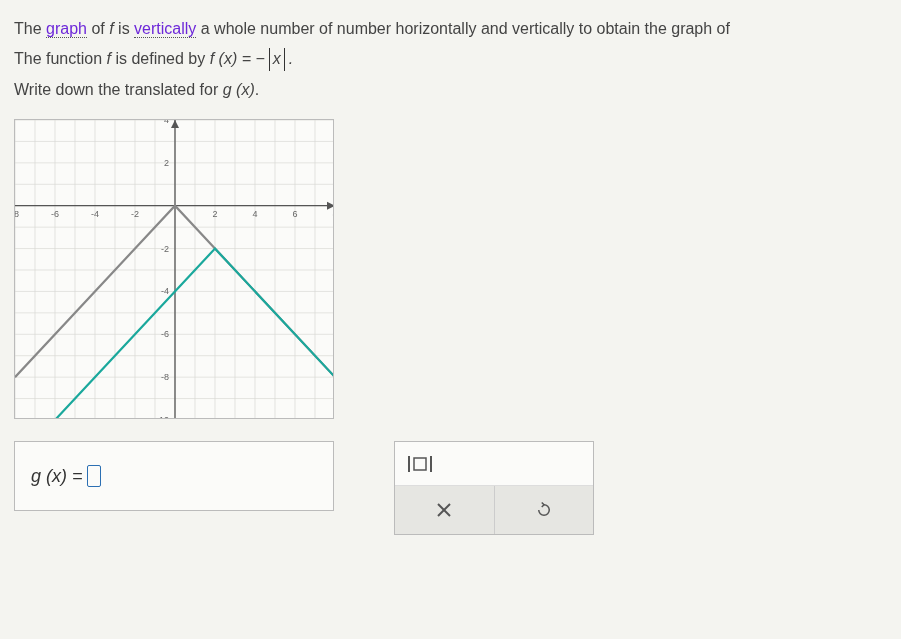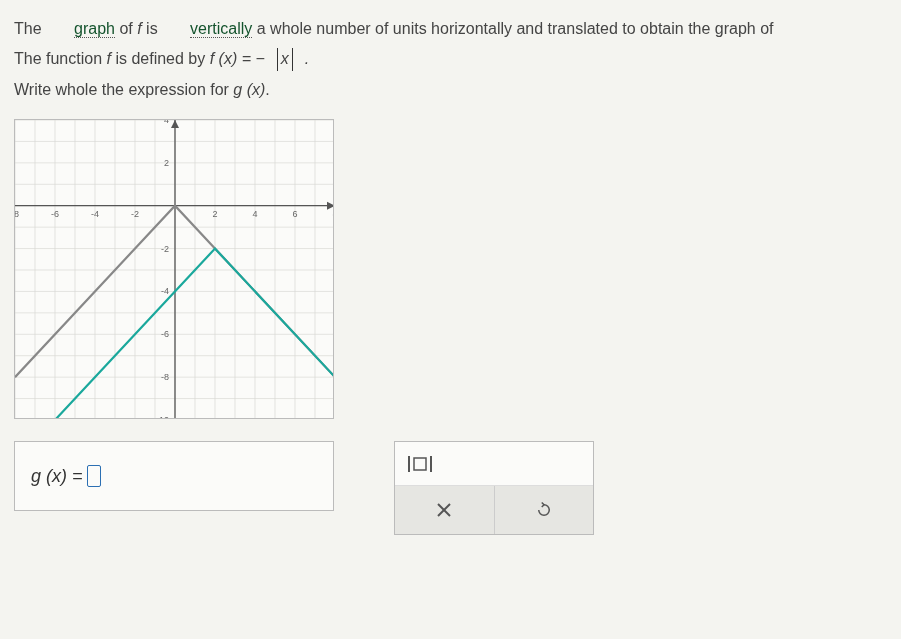--- a/index.html
+++ b/index.html
@@ -14,29 +14,28 @@
       overflow: hidden;
     }
     .prompt-text {
       font-size: 16px;
       color: #444;
       margin: 8px 0 4px 0;
       line-height: 1.4;
     }
     .prompt-text .dotted {
       border-bottom: 1px dotted #555;
-      color: #14532d;
-      margin-left: 28px;
+      color: #6d28d9;
     }
     .italic-f { font-style: italic; }
     .math-expr {
       font-style: italic;
       display: inline-flex;
       align-items: center;
-      gap: 10px;
+      gap: 2px;
     }
     .abs-bar {
       display: inline-block;
       border-left: 1.5px solid #333;
       border-right: 1.5px solid #333;
       padding: 0 3px;
       margin: 0 2px;
       font-style: italic;
     }
     .graph-box {
@@ -113,33 +112,33 @@
       color: #555;
       cursor: pointer;
     }
     .keypad-btn + .keypad-btn { border-left: 1px solid #ccc; }
     .undo-svg { width: 18px; height: 18px; }
   </style>
 </head>
 <body>
 
 <p class="prompt-text">
-  <span>The </span><span class="dotted">graph</span><span> of </span><span class="italic-f">f</span><span> is </span><span class="dotted">vertically</span><span> a whole number of units horizontally and translated to obtain the graph of </span>
+  <span>The </span><span class="dotted">graph</span><span> of </span><span class="italic-f">f</span><span> is </span><span class="dotted">vertically</span><span> a whole number of number horizontally and vertically to obtain the graph of </span>
 </p>
 
 <p class="prompt-text" style="">
   <span>The function </span><span class="italic-f">f</span><span> is defined by </span><span class="math-expr">
       <span>f (x) = −</span>
       <span class="abs-bar">x</span>
       <span>.</span>
     </span>
 </p>
 
 <p class="prompt-text">
-  <span>Write whole the expression for </span><span class="math-expr">g (x)</span><span>.</span>
+  <span>Write down the translated for </span><span class="math-expr">g (x)</span><span>.</span>
 </p>
 
 <div class="graph-box">
   <svg id="graph-svg" class="graph-svg" width="320" height="300">
       <line x1="0" y1="0" x2="0" y2="300" stroke="#d8d8d4" stroke-width="0.7"></line>
       <line x1="20" y1="0" x2="20" y2="300" stroke="#d8d8d4" stroke-width="0.7"></line>
       <line x1="40" y1="0" x2="40" y2="300" stroke="#d8d8d4" stroke-width="0.7"></line>
       <line x1="60" y1="0" x2="60" y2="300" stroke="#d8d8d4" stroke-width="0.7"></line>
       <line x1="80" y1="0" x2="80" y2="300" stroke="#d8d8d4" stroke-width="0.7"></line>
       <line x1="100" y1="0" x2="100" y2="300" stroke="#d8d8d4" stroke-width="0.7"></line>

